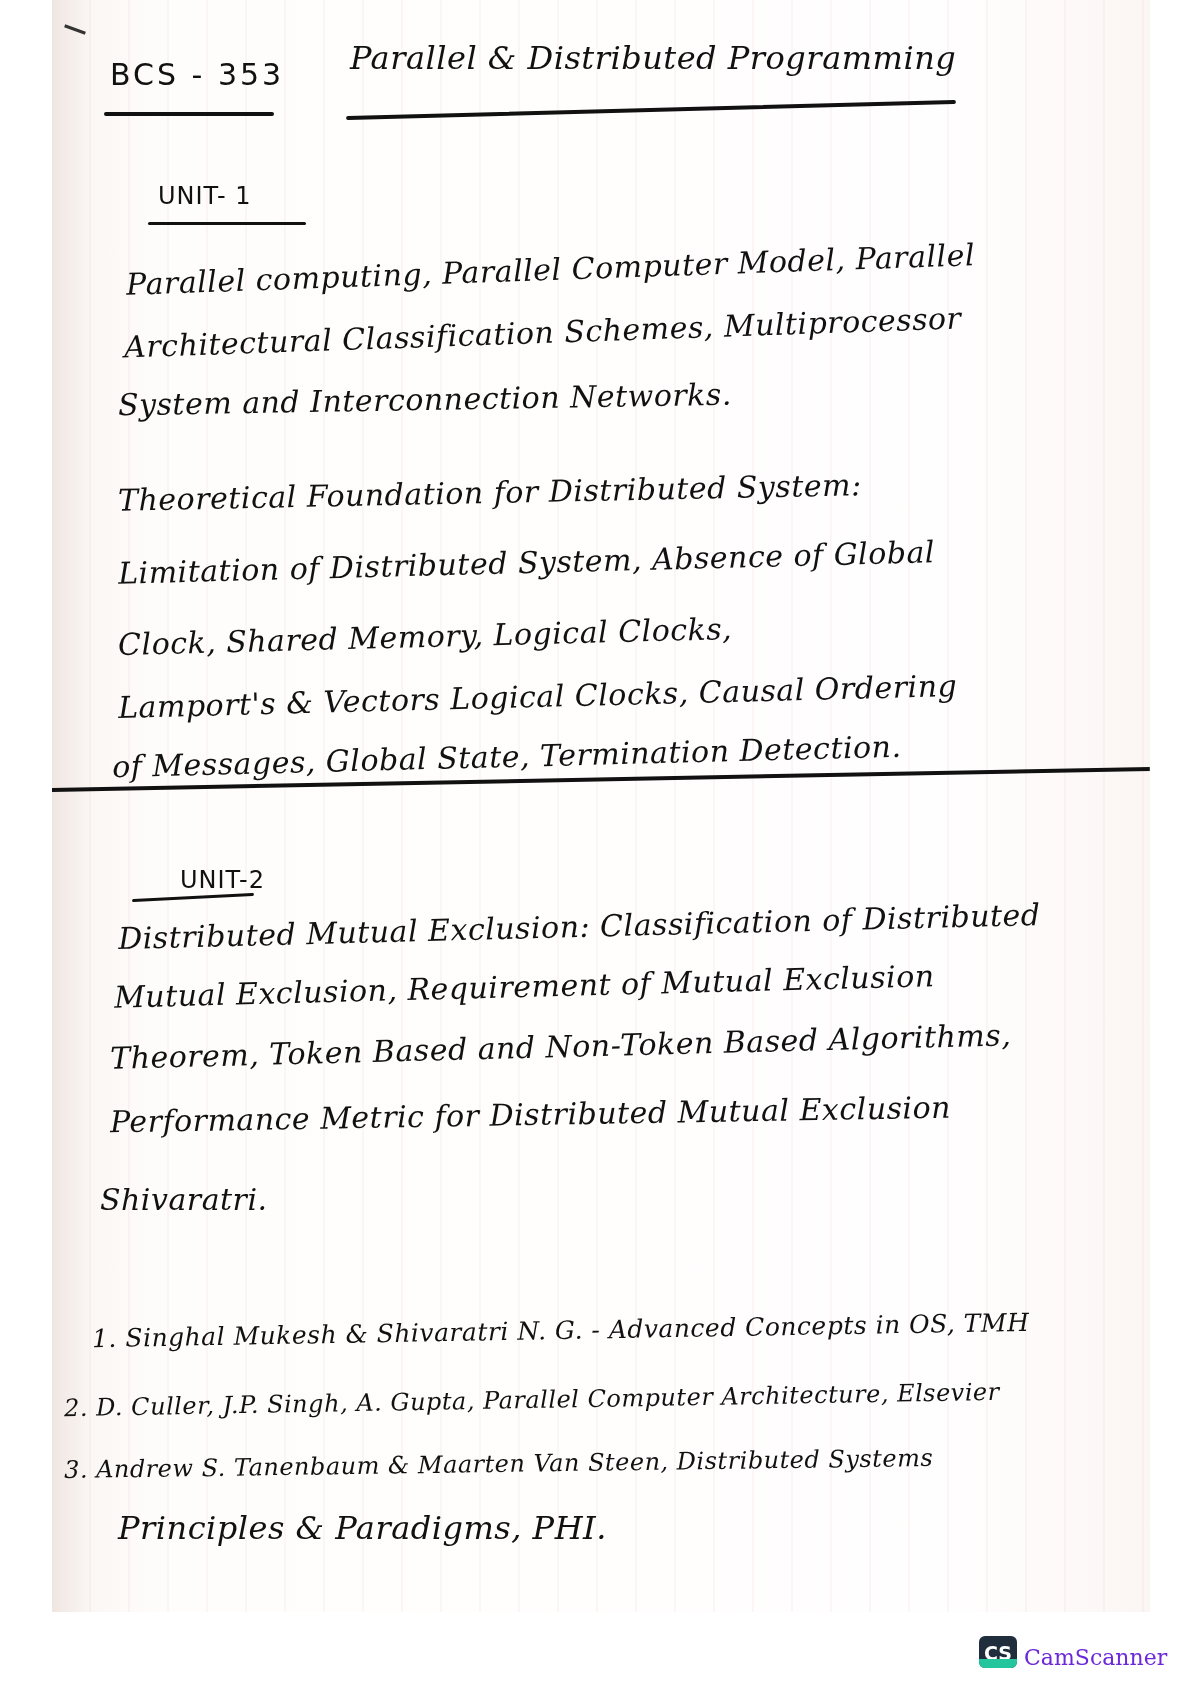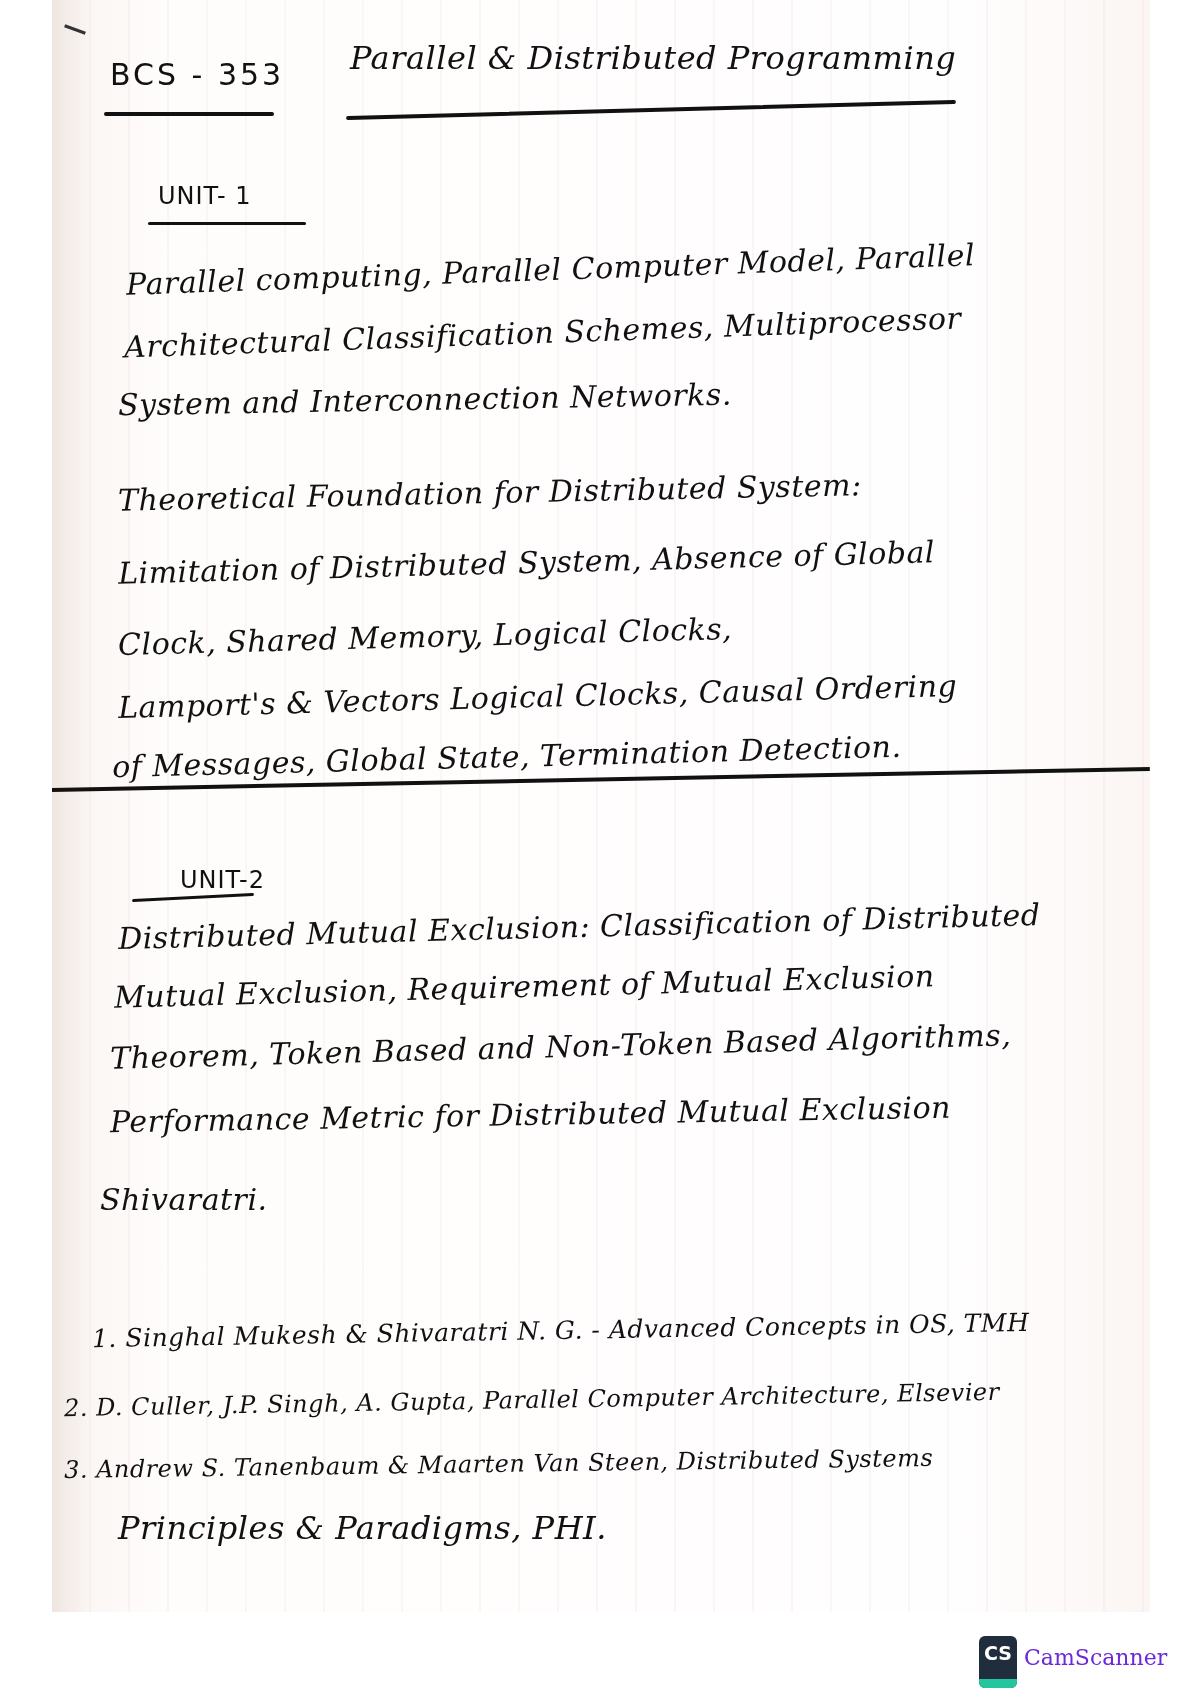--- a/index.html
+++ b/index.html
@@ -20,21 +20,21 @@
       position:absolute; color:#111; font-family:"DejaVu Serif", serif; font-style:italic;
       font-size:30px; letter-spacing:0.5px; white-space:nowrap; line-height:1;
     }
     .title-code { left:110px; top:60px; font-style:normal; font-family:"DejaVu Sans", sans-serif; font-size:30px; letter-spacing:3px;}
     .title-name { left:350px; top:42px; font-size:32px; }
     .uline { position:absolute; height:4px; background:#111; border-radius:2px; }
     .unit { font-style:normal; font-family:"DejaVu Sans", sans-serif; font-size:24px; letter-spacing:1px; }
     .sep { position:absolute; left:52px; top:788px; width:1098px; height:4px; background:#111; transform:rotate(-1.1deg); transform-origin:left center; }
     .tick { position:absolute; left:64px; top:28px; width:22px; height:3px; background:#333; transform:rotate(20deg); }
     .cs-logo {
-      position:absolute; left:979px; top:1636px; width:38px; height:52px; border-radius:6px; overflow:hidden;
+      position:absolute; left:979px; top:1636px; width:38px; height:32px; border-radius:6px; overflow:hidden;
       background:#1f2d3d; color:#fff; font-family:"DejaVu Sans", sans-serif; font-weight:bold; font-size:19px;
       display:flex; align-items:flex-start; justify-content:center; padding-top:6px; box-sizing:border-box;
     }
     .cs-logo::after { content:""; position:absolute; left:0; right:0; bottom:0; height:9px; background:#25c59d; }
     .cs-text { position:absolute; left:1024px; top:1645px; font-family:"DejaVu Serif", serif; font-size:22px; color:#6d28d9; }
   </style>
 </head>
 <body>
 
 <div class="page"></div>

